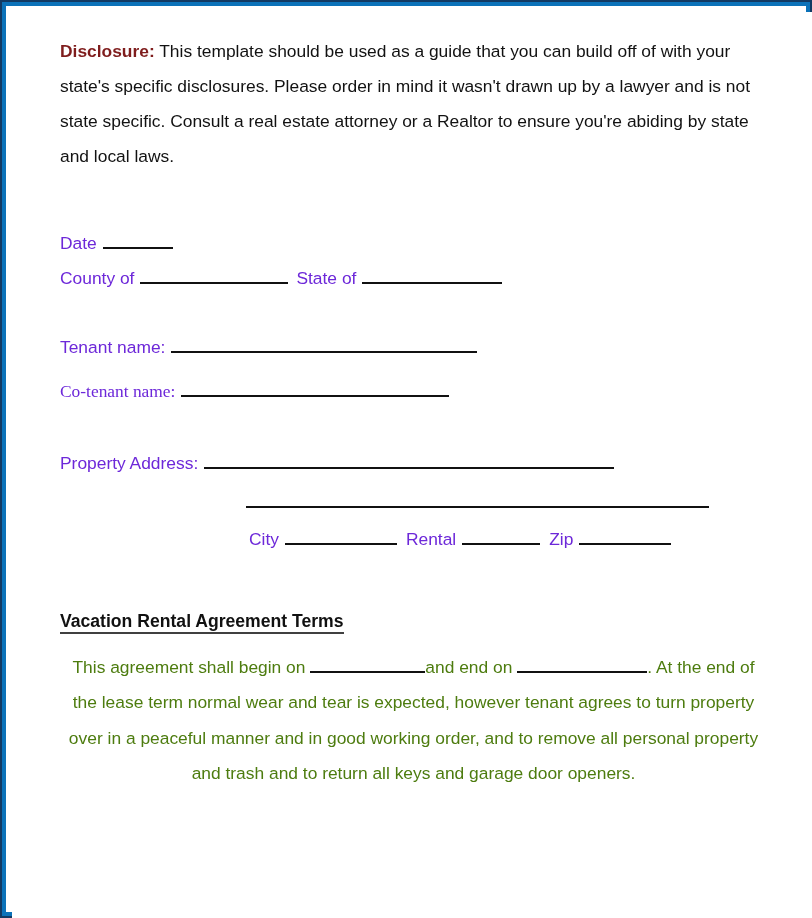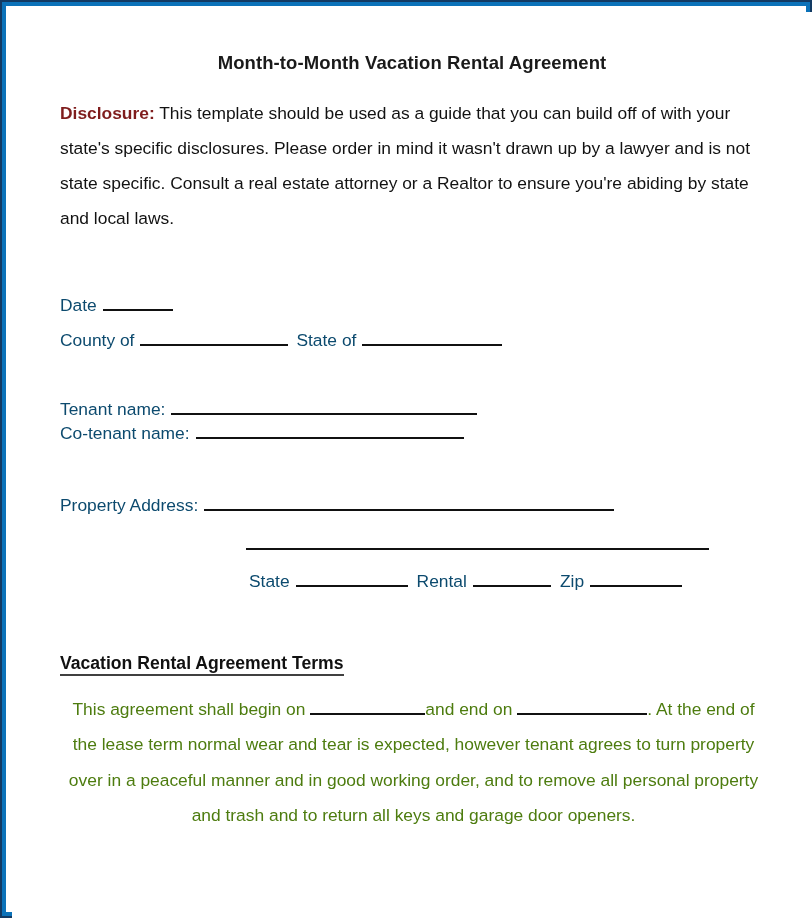--- a/index.html
+++ b/index.html
@@ -62,21 +62,21 @@
     text-align: left;
   }
   .disclosure-label {
     color: #7f1d1d;
     font-weight: bold;
   }
 
   .form-block {
     padding-left: 48px;
     font-size: 17.4px;
-    color: #0c4a6e;
+    color: #6d28d9;
   }
 
   .field-row {
     display: block;
     white-space: nowrap;
     line-height: 1;
   }
   .field-label { display: inline; }
 
   .blank {
@@ -87,21 +87,21 @@
     margin: 0 0 0 6px;
   }
   .blank.no-gap { margin-left: 0; }
 
   .group-date { padding-top: 57px; }
   .row-date { margin-bottom: 0; }
   .row-county { margin-top: 14px; }
 
   .group-names { padding-top: 47px; }
   .group-names .field-row { margin-bottom: 0; }
-  .group-names .field-row + .field-row { margin-top: 3px; }
+  .group-names .field-row + .field-row { margin-top: 23px; font-family: Liberation Serif, serif; }
 
   .group-address { padding-top: 50px; }
   .addr-line2 {
     padding-left: 186px;
     margin-top: 18px;
   }
   .addr-line3 {
     padding-left: 189px;
     margin-top: 16px;
   }
@@ -136,21 +136,20 @@
   }
 </style>
 </head>
 <body>
 
 <div class="page-frame">
   <div class="page-border-inner">
 
     <div class="doc">
 
-      <h1 class="doc-title">Month-to-Month Vacation Rental Agreement</h1>
 
       <p class="disclosure-para"><span class="disclosure-label">Disclosure:</span><span> This template should be used as a guide that you can build off of with your state's specific disclosures. Please order in mind it wasn't drawn up by a lawyer and is not state specific. Consult a real estate attorney or a Realtor to ensure you're abiding by state and local laws.</span></p>
 
       <div class="form-block group-date">
         <div class="field-row row-date"><span class="field-label">Date</span><span class="blank" style="width:70px"></span></div>
 
         <div class="field-row row-county"><span class="field-label">County of</span><span class="blank" style="width:148px"></span><span class="field-label" style="margin-left:8px">State of</span><span class="blank" style="width:140px"></span></div>
       </div>
 
       <div class="form-block group-names">
@@ -158,21 +157,21 @@
 
         <div class="field-row"><span class="field-label">Co-tenant name:</span><span class="blank" style="width:268px"></span></div>
 
       </div>
 
       <div class="form-block group-address">
         <div class="field-row"><span class="field-label">Property Address:</span><span class="blank" style="width:410px"></span></div>
 
         <div class="field-row addr-line2"><span class="blank no-gap" style="width:463px"></span></div>
 
-        <div class="field-row addr-line3"><span class="field-label">State</span><span class="blank" style="width:112px"></span><span class="field-label" style="margin-left:9px">Rental</span><span class="blank" style="width:78px"></span><span class="field-label" style="margin-left:9px">Zip</span><span class="blank" style="width:92px"></span></div>
+        <div class="field-row addr-line3"><span class="field-label">City</span><span class="blank" style="width:112px"></span><span class="field-label" style="margin-left:9px">Rental</span><span class="blank" style="width:78px"></span><span class="field-label" style="margin-left:9px">Zip</span><span class="blank" style="width:92px"></span></div>
       </div>
 
       <div class="terms-heading-wrap">
         <div class="terms-heading"><span>Vacation Rental Agreement Terms</span></div>
       </div>
 
       <p class="terms-para"><span>This agreement shall begin on </span><span class="inline-blank" style="width:115px"></span><span>and end on </span><span class="inline-blank" style="width:130px"></span><span>. At the end of the lease term normal wear and tear is expected, however tenant agrees to turn property over in a peaceful manner and in good working order, and to remove all personal property and trash and to return all keys and garage door openers.</span></p>
 
     </div>
   </div>

